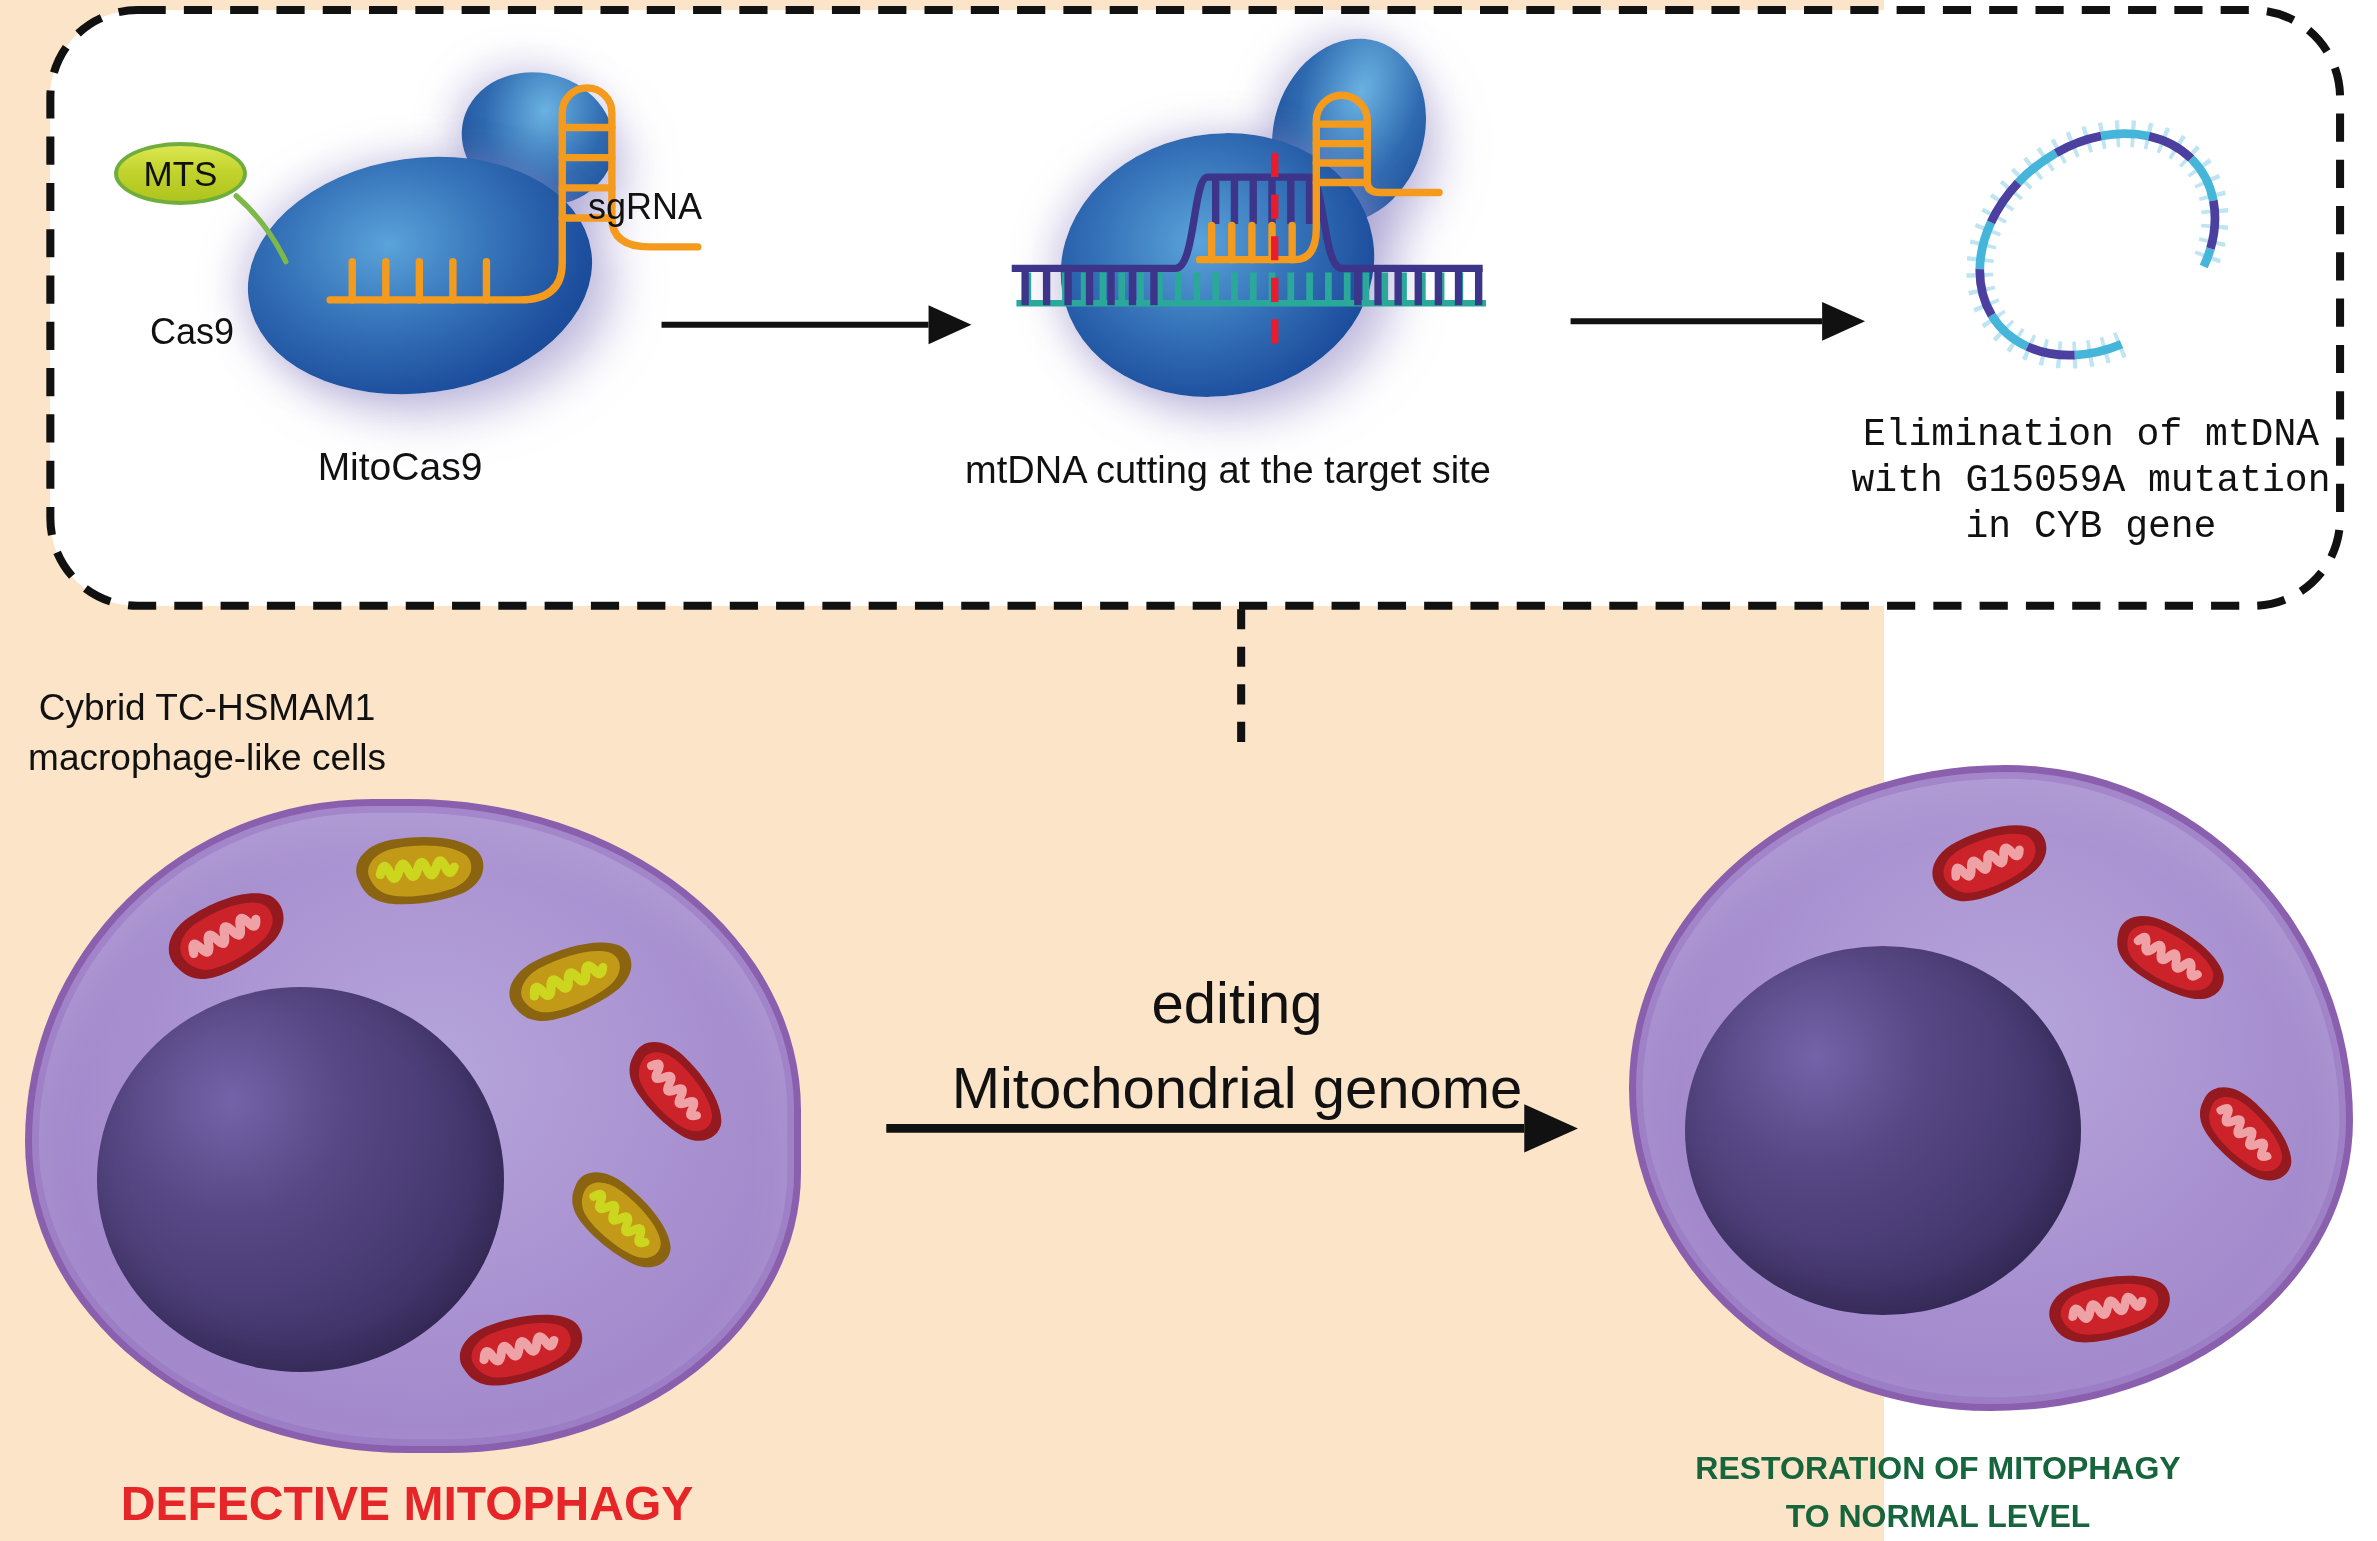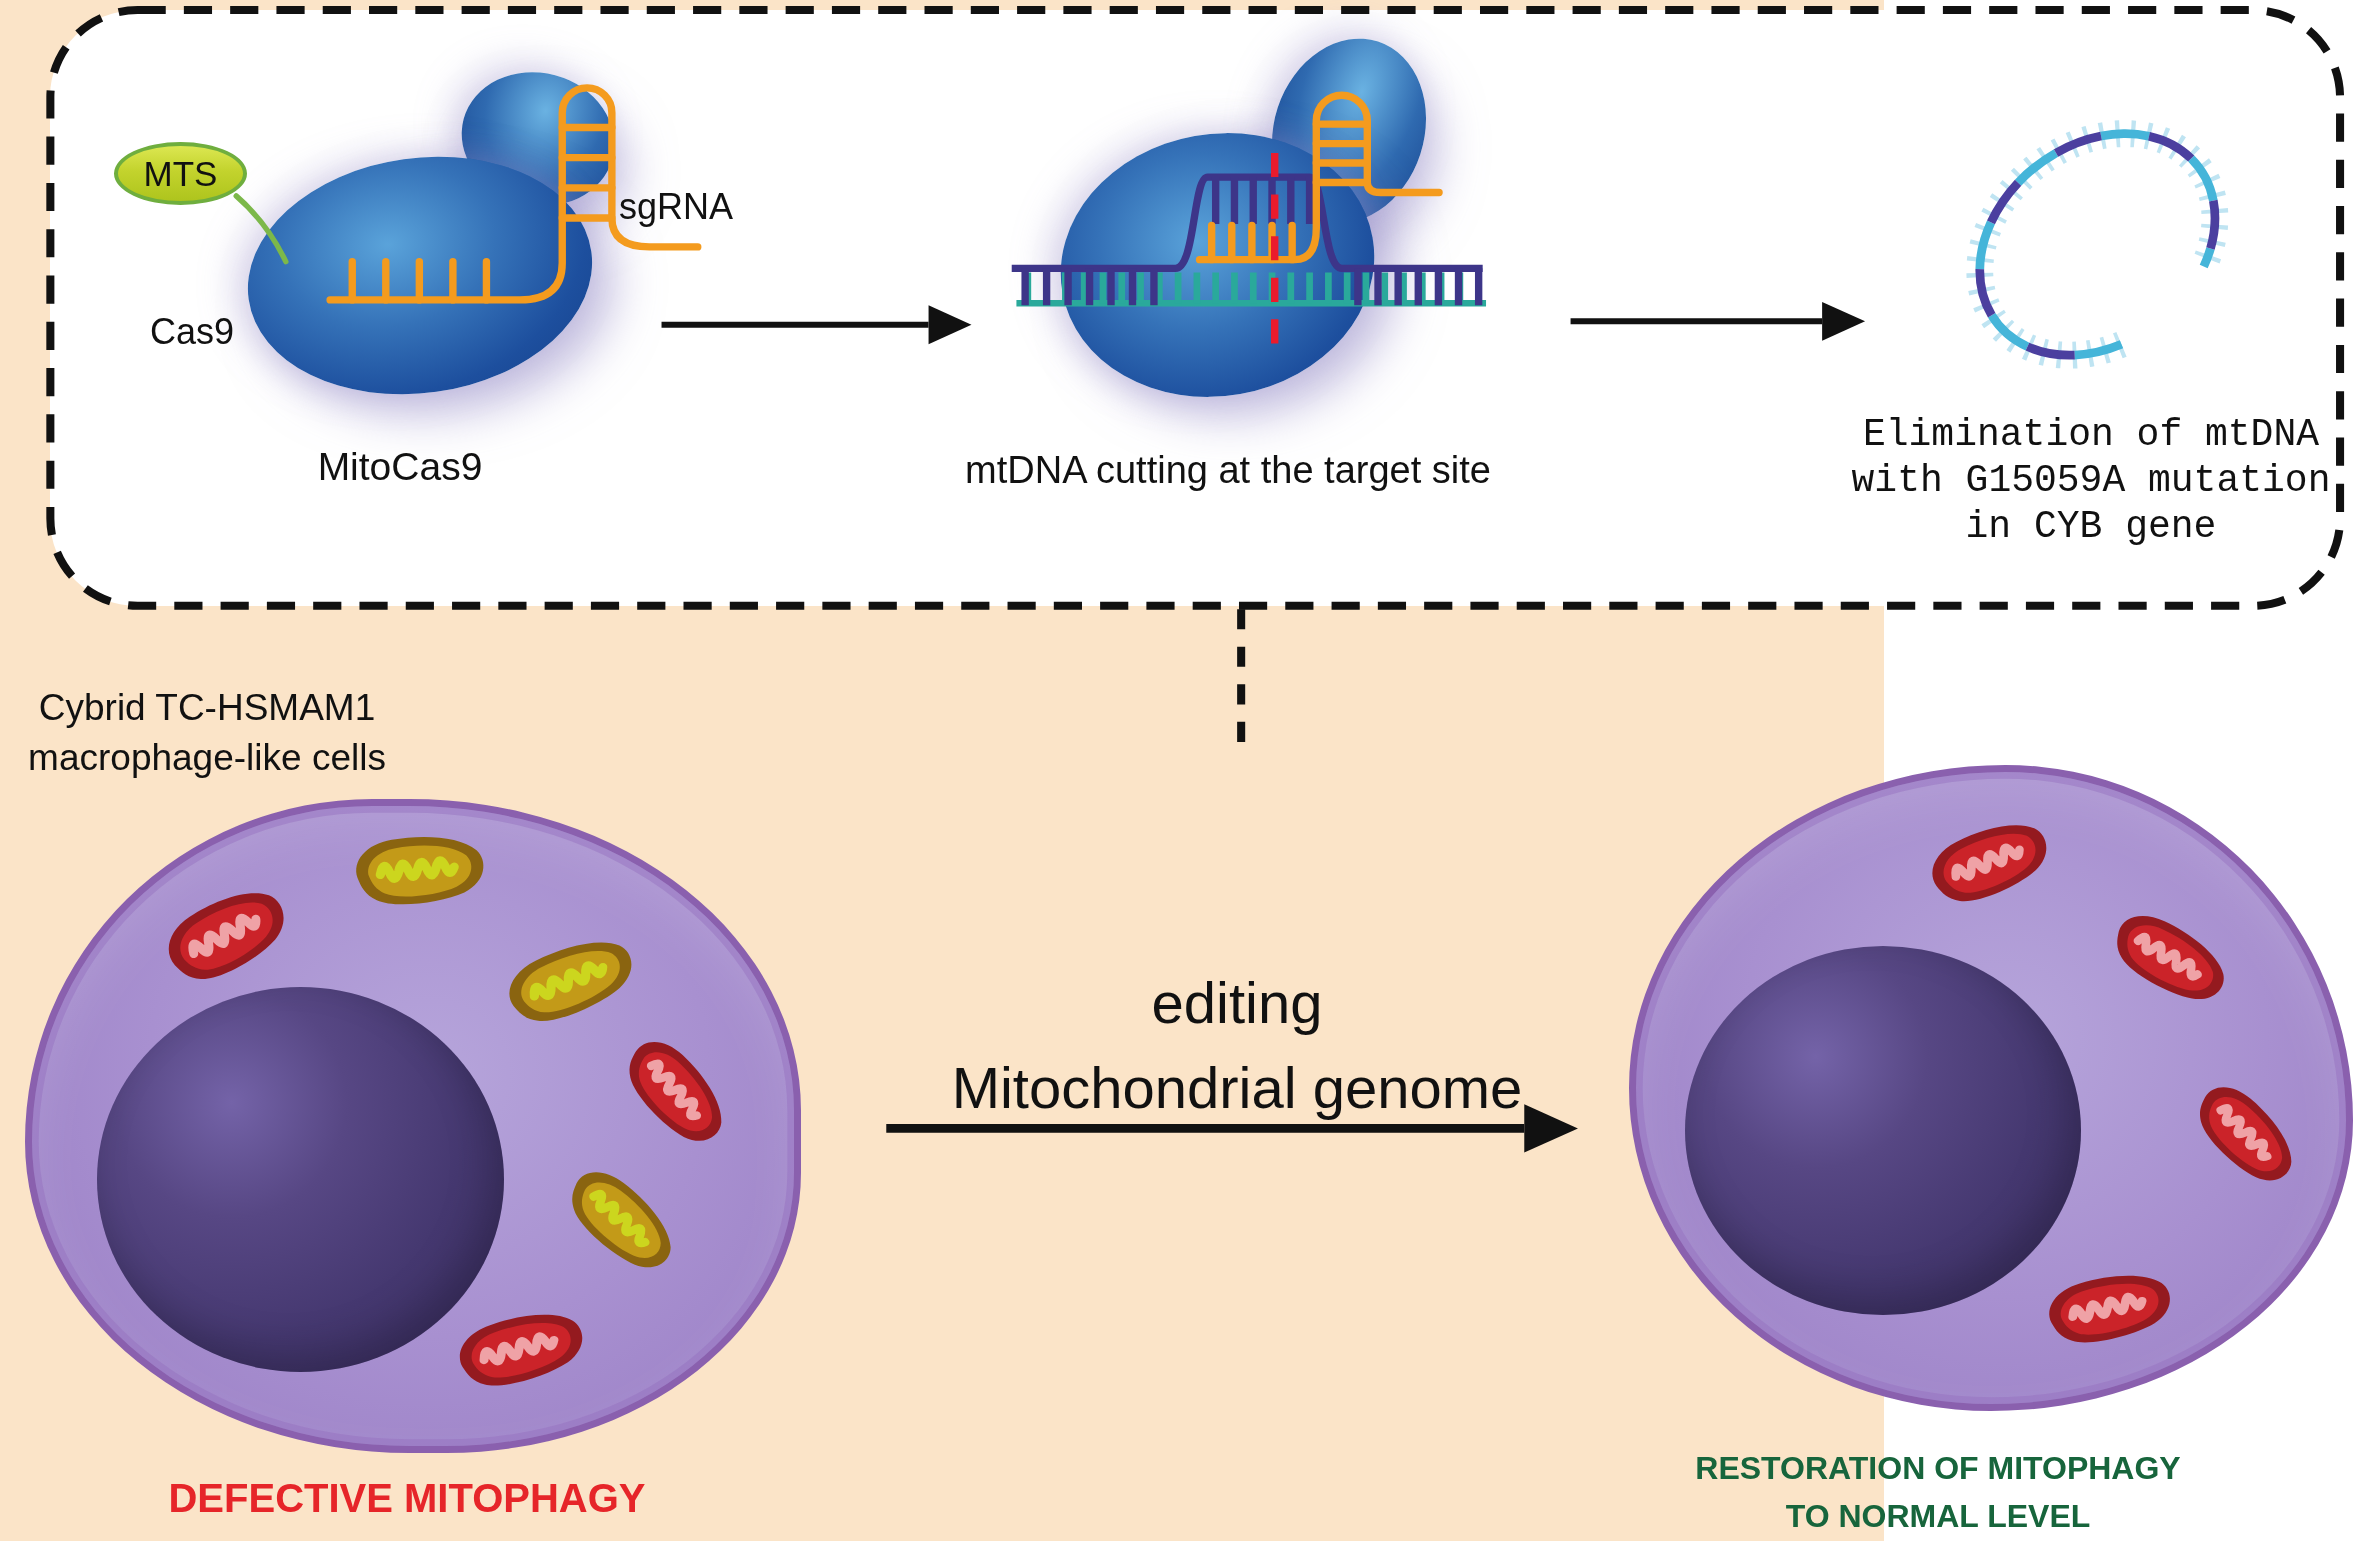--- a/index.html
+++ b/index.html
@@ -44,28 +44,28 @@
     display:flex;align-items:center;justify-content:center;z-index:4;
   }
 
   
   #overlay{position:absolute;left:0;top:0;z-index:3;pointer-events:none;}
 
   
   .txt{position:absolute;color:#111;z-index:5;white-space:nowrap;}
   .center{transform:translateX(-50%);text-align:center;}
   #mts-label{position:relative;z-index:5;font-size:35px;color:#111;}
-  #sgrna-label{left:676px;top:186px;font-size:36px;}
+  #sgrna-label{left:645px;top:186px;font-size:36px;}
   #cas9-label{left:192px;top:311px;font-size:36px;}
   #caption-1{left:400px;top:445px;font-size:39px;}
   #caption-2{left:1228px;top:449px;font-size:38px;}
   #caption-3{left:2091px;top:412px;font-size:38px;line-height:46px;font-family:Liberation Mono, monospace;}
   #left-cell-title{left:207px;top:683px;font-size:37px;line-height:50px;}
   #transition-text{left:1237px;top:960px;font-size:58px;line-height:85px;}
-  #defective-label{left:407px;top:1476px;font-size:40px;font-weight:bold;color:#e62529;}
+  #defective-label{left:407px;top:1476px;font-size:48px;font-weight:bold;color:#e62529;}
   #restoration-label{left:1938px;top:1444px;font-size:32px;font-weight:bold;line-height:48px;color:#17653c;}
 
   
   .cell{position:absolute;z-index:2;box-sizing:border-box;
     border:7.4px solid #8a60ae;
     background:radial-gradient(ellipse at 52% 42%,#b6a5db 0%,#a890d0 50%,#9f85c9 78%,#9678c0 100%);
     box-shadow:inset 0 0 0 6.7px rgba(148,110,190,.45), inset 0 20px 54px rgba(255,255,255,.15);
   }
   #left-cell{left:25px;top:799px;width:776px;height:654px;
     border-radius:47% 53% 48% 52% / 55% 50% 45% 50%;}

